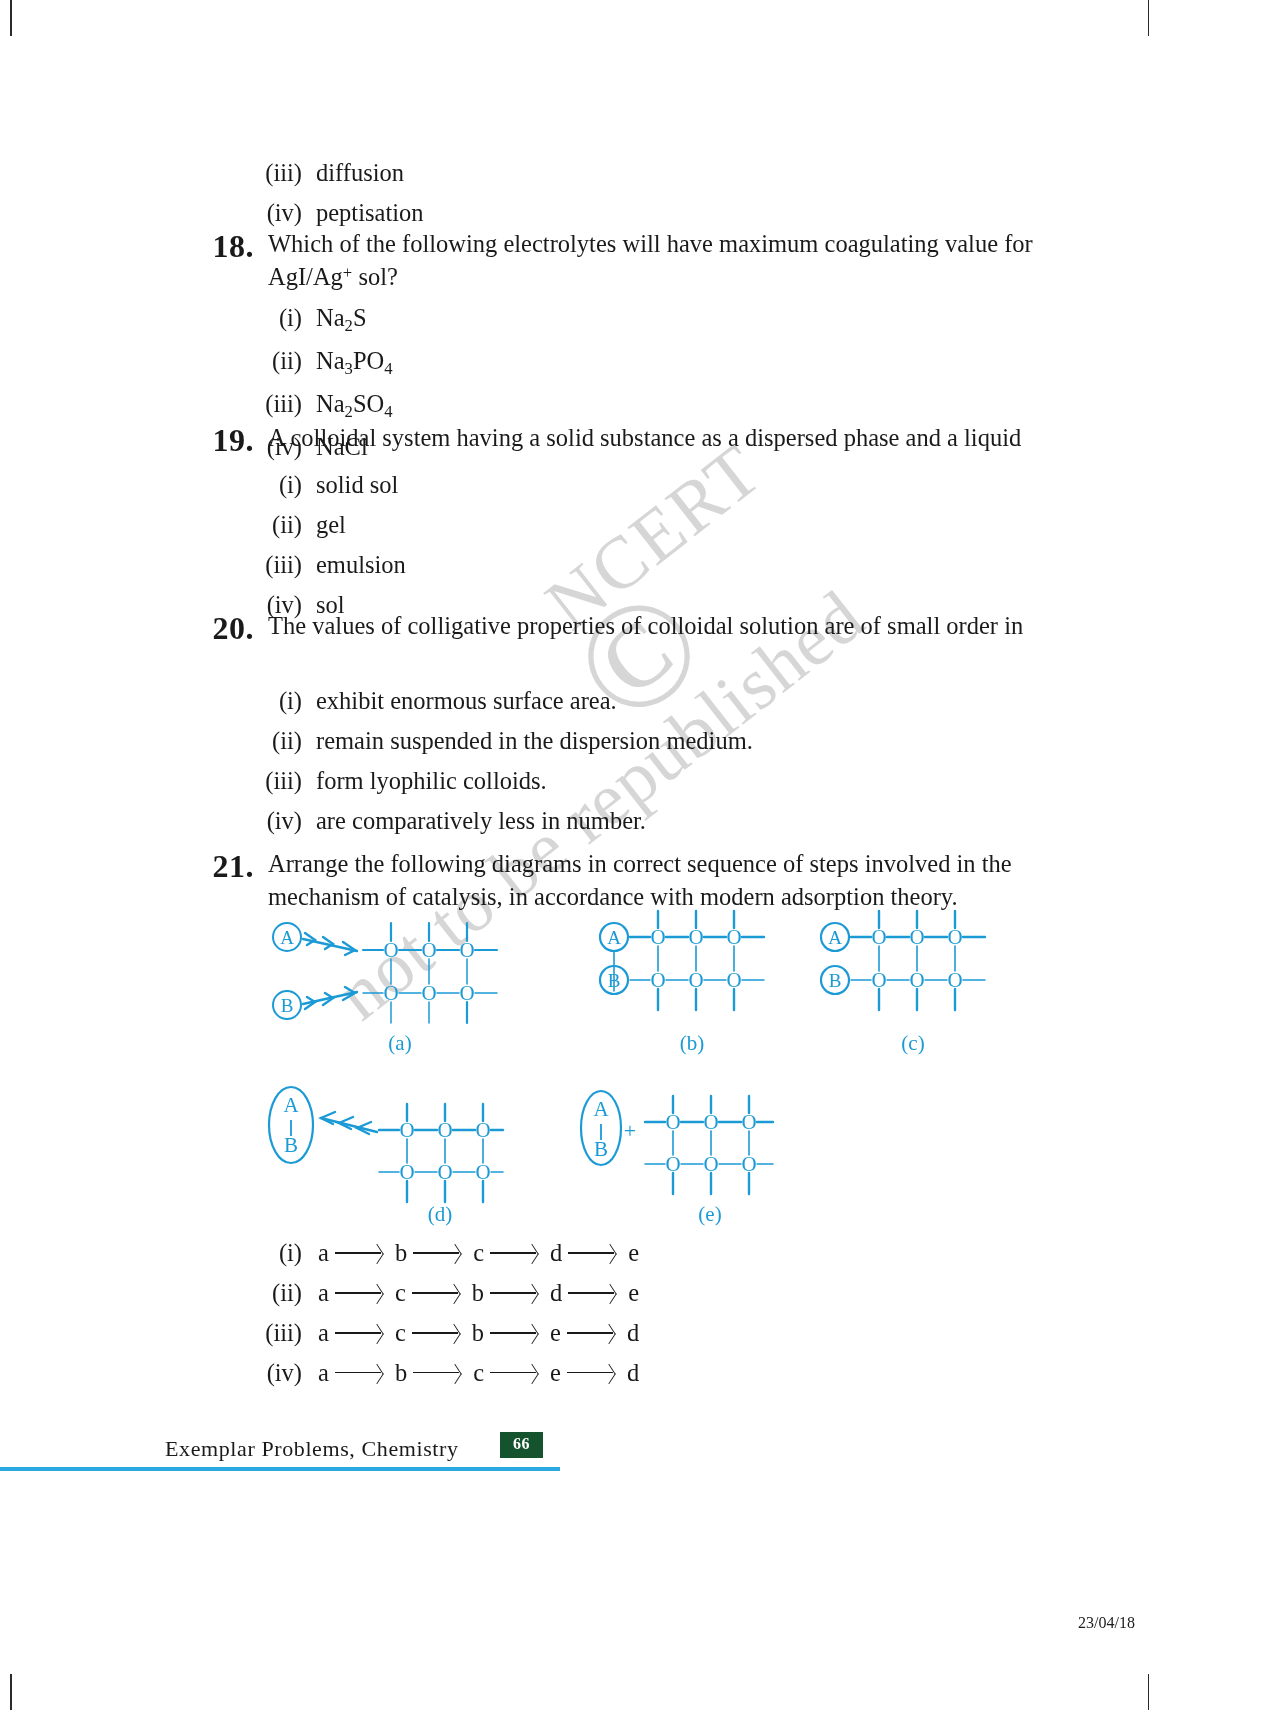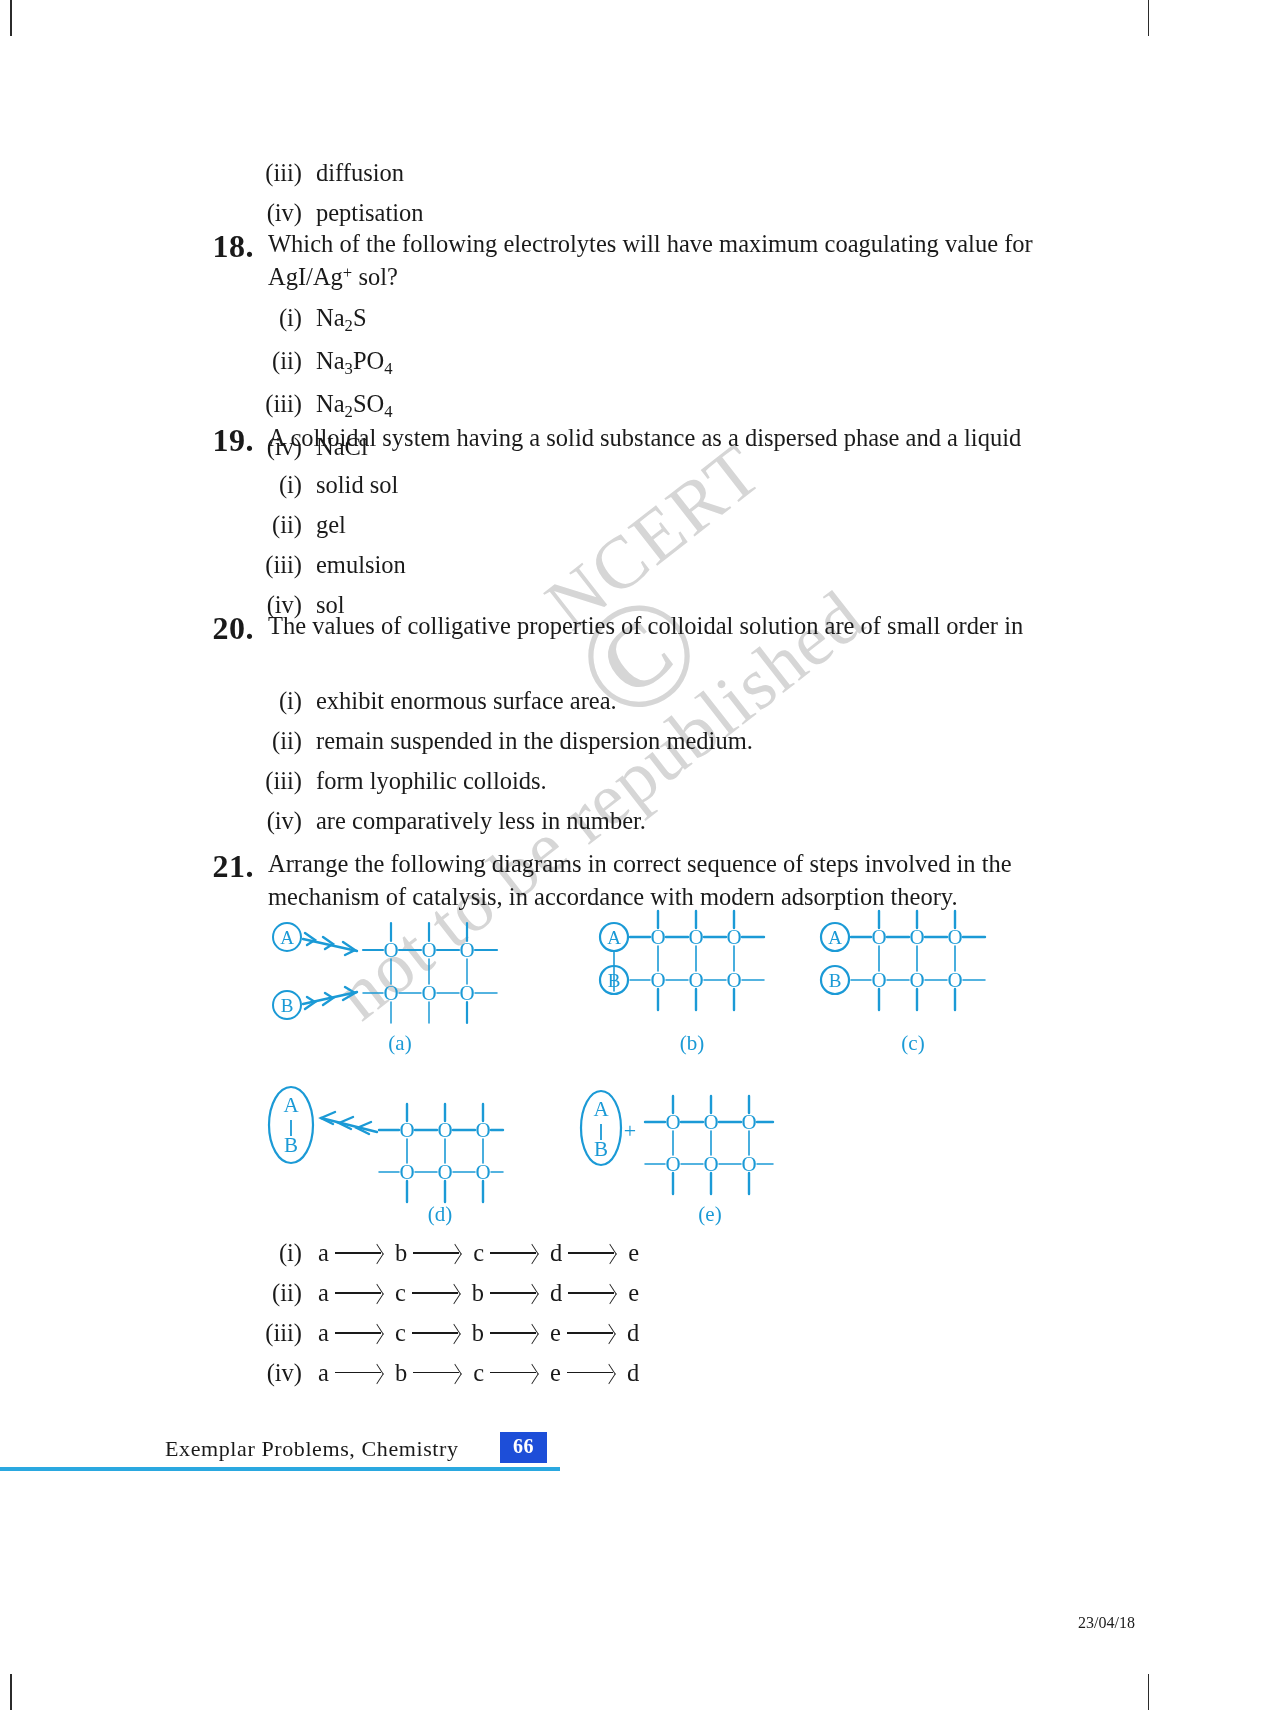--- a/index.html
+++ b/index.html
@@ -166,23 +166,23 @@
   .footer-text {
     position:absolute;
     left:165px; top:2px;
     font-size:22px;
     color:#1a1a1a;
     letter-spacing:0.6px;
   }
   .footer-page {
     position:absolute;
     left:500px; top:-2px;
-    background:#1d4ed8;
+    background:#14532d;
     color:#ffffff;
-    font-size:20px;
+    font-size:16px;
     font-weight:bold;
     padding:3px 13px 5px 13px;
     letter-spacing:0.5px;
   }
   .date {
     position:absolute;
     right:140px; bottom:78px;
     font-size:16px;
     font-family:"Liberation Serif", serif;
     color:#1a1a1a;

